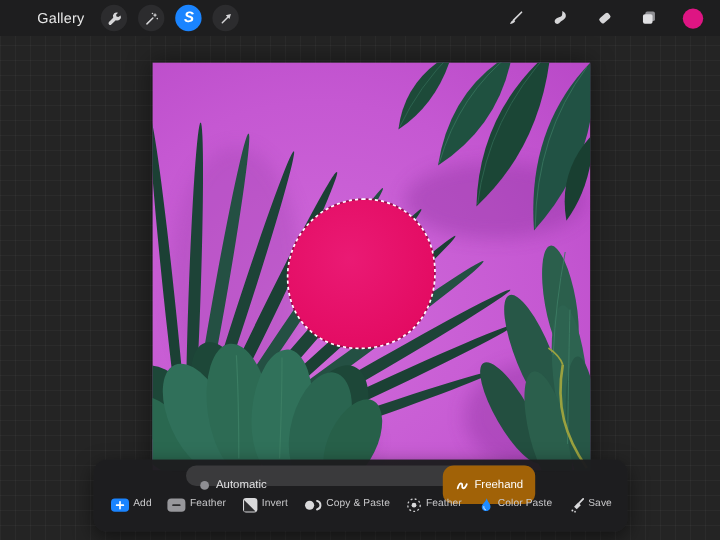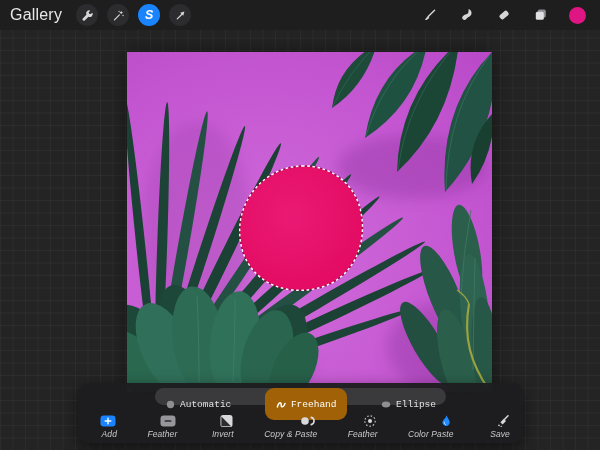--- a/index.html
+++ b/index.html
@@ -15,21 +15,21 @@
     background-size:12.5px 12.5px;
   }
 
   
   .topbar {
     position:absolute; left:0; top:0; width:600px; height:30px;
     background:#1e1e1f; display:flex; align-items:center; padding:0 10px;
     z-index:30;
   }
   .tb-left { display:flex; align-items:center; gap:9px; }
-  .gallery-label { font-size:16px; color:#e8e8e8; margin-right:5px; letter-spacing:.2px; }
+  .gallery-label { font-size:12px; color:#e8e8e8; margin-right:5px; letter-spacing:.2px;margin-left:21px; }
   .tool-btn {
     width:22px; height:22px; border-radius:50%; background:#2c2c2e;
     display:flex; align-items:center; justify-content:center; border:none; cursor:pointer;
   }
   .tool-btn.active { background:#1a84ff; }
   .s-glyph { color:#fff; font-size:12.5px; font-weight:700; font-style:italic; line-height:1; transform:translateY(-.5px); }
   .tb-right { margin-left:auto; display:flex; align-items:center; gap:19px; padding-right:4px; }
   .flat-btn { background:none; border:none; width:18px; height:18px; display:flex; align-items:center; justify-content:center; cursor:pointer; }
   .color-swatch { width:17px; height:17px; border-radius:50%; background:#de1583; border:none; cursor:pointer; }
 
@@ -46,30 +46,30 @@
     background:rgba(29,29,31,.97); border-radius:11px; z-index:40;
     box-shadow:0 5px 16px rgba(0,0,0,.5);
   }
   .modes-pill {
     width:291px; height:17px; margin:5px auto 0; background:#3a3a3c; border-radius:9px;
     display:flex; align-items:stretch; justify-content:space-between;
   }
   .mode-btn {
     display:flex; align-items:center; gap:4px; padding:16px 10px; border:none; background:none;
     border-radius:9px; color:#e2e2e4; font-size:9.5px; cursor:pointer; white-space:nowrap;
-    font-family:Liberation Mono, monospace;
+    font-family:Liberation Sans, sans-serif;
   }
   .mode-btn.active { background:#a16207; color:#fff; }
   .actions-row {
     display:flex; justify-content:space-between; align-items:flex-start;
     padding:9px 13px 0 13px;
   }
   .action-btn {
-    display:flex; flex-direction:column; align-items:flex-end; gap:2px; border:none; background:none;
-    cursor:pointer; min-width:26px; font-family:"Liberation Sans", sans-serif;font-style:italic;
+    display:flex; flex-direction:row; align-items:flex-start; gap:2px; border:none; background:none;
+    cursor:pointer; min-width:26px; font-family:"Liberation Sans", sans-serif;
   }
   .action-btn .ic { height:13px; display:flex; align-items:center; justify-content:center; }
   .action-btn .lbl { font-size:8.5px; color:#c9c9cb; white-space:nowrap; letter-spacing:.1px; }
 </style>
 </head>
 <body>
 
 <div class="screen">
 
   <header class="topbar">
@@ -231,26 +231,20 @@
             <circle cx="6" cy="6" r="4" fill="#8e8e93"></circle>
           </svg>
         <span>Automatic</span>
       </button>
       <button class="mode-btn active">
         <svg width="12" height="12" viewBox="0 0 12 12">
           <path d="M2.4 8.9 C3.3 5.2 5 4.1 5.9 5.2 c.8 1 -.3 2.9 .7 3.5 1 .6 2.7 -.7 3.4 -3.3" stroke="#fff" stroke-width="1.5" fill="none" stroke-linecap="round"></path>
         </svg>
         <span>Freehand</span>
       </button>
-      <button class="mode-btn">
-        <svg width="12" height="11" viewBox="0 0 12 12">
-            <ellipse cx="6" cy="6" rx="4.6" ry="3.2" fill="#8e8e93"></ellipse>
-          </svg>
-        <span>Ellipse</span>
-      </button>
     </div>
 
     <div class="actions-row">
 
       <button class="action-btn">
         <span class="ic">
             <svg width="18" height="14" viewBox="0 0 18 14">
           <rect x="1.5" y="1.5" width="15" height="11" rx="3.2" fill="#1a84ff"></rect>
           <path d="M9 4.2 v5.6 M6.2 7 h5.6" stroke="#fff" stroke-width="1.4" stroke-linecap="round"></path>
         </svg>

